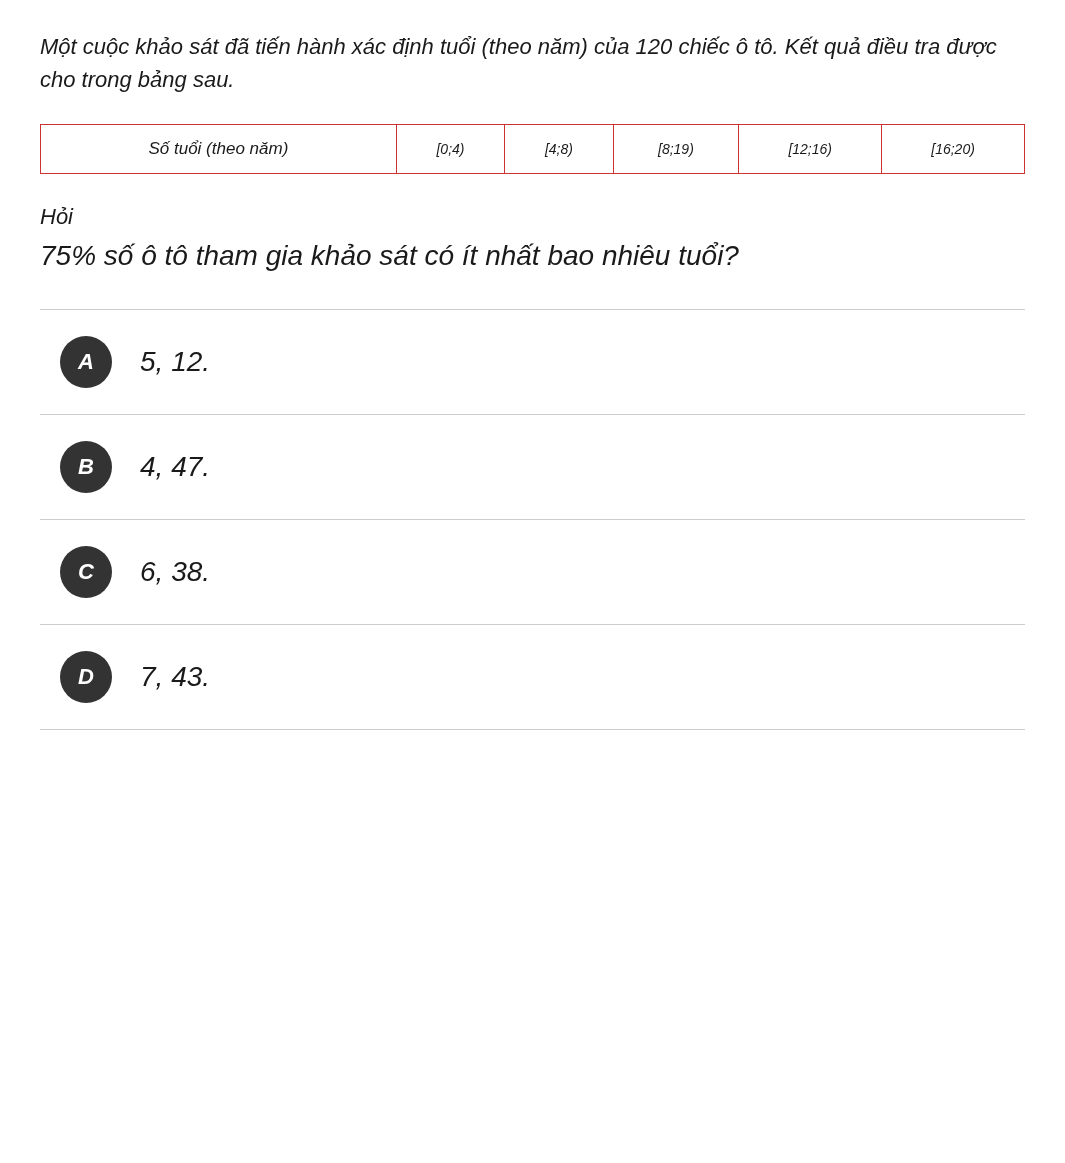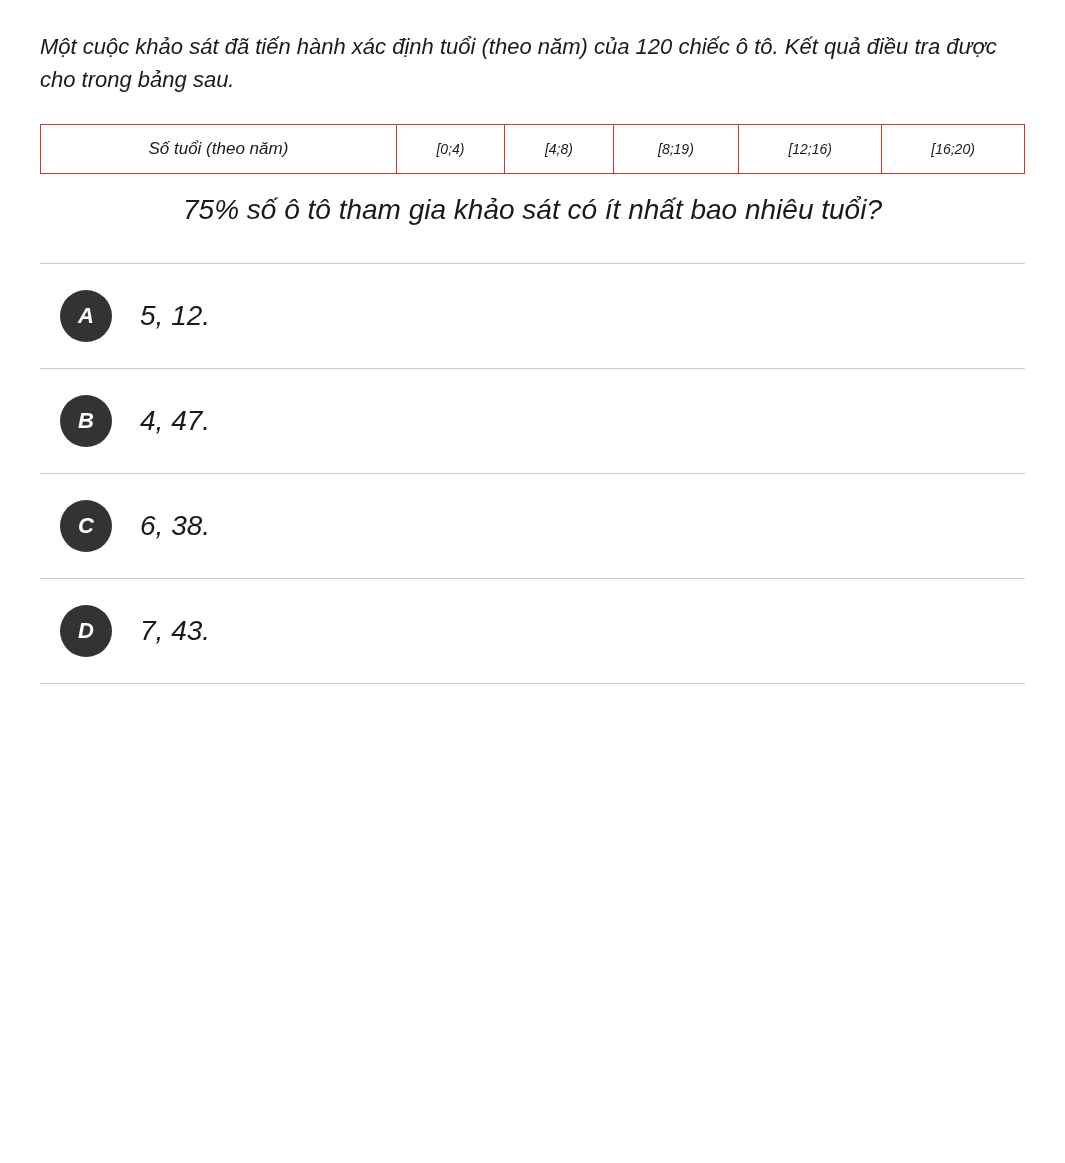--- a/index.html
+++ b/index.html
@@ -21,21 +21,21 @@
     .question-text {
       font-size: 22px;
       line-height: 1.5;
       margin-bottom: 28px;
       color: #1a1a1a;
     }
 
     .data-table {
       width: 100%;
       border-collapse: collapse;
-      margin-bottom: 16px;
+      margin-bottom: 30px;
       border: 1.5px solid #cc3333;
     }
 
     .data-table th,
     .data-table td {
       border: 1.5px solid #cc3333;
       padding: 14px 10px;
       text-align: center;
       font-size: 14px;
     }
@@ -60,21 +60,20 @@
     .ask-label {
       font-size: 22px;
       margin-bottom: 6px;
       color: #1a1a1a;
     }
 
     .ask-question {
       font-size: 28px;
       line-height: 1.45;
       color: #1a1a1a;
-      text-align: center;
     }
 
     .divider {
       border: none;
       border-top: 1px solid #cccccc;
       margin: 0;
     }
 
     .answer-option {
       display: flex;
@@ -115,20 +114,21 @@
       <th>[0;4)</th>
       <th>[4;8)</th>
       <th>[8;19)</th>
       <th>[12;16)</th>
       <th>[16;20)</th>
     </tr>
   </tbody>
 </table>
 
 <div class="ask-section">
+  <p class="ask-label">Hỏi</p>
   <p class="ask-question">75% số ô tô tham gia khảo sát có ít nhất bao nhiêu tuổi?</p>
 </div>
 
 <hr class="divider">
 
 <div id="answer-options">
     <div class="answer-option">
       <div class="option-badge">A</div>
       <span class="option-text">5, 12.</span>
     </div>

